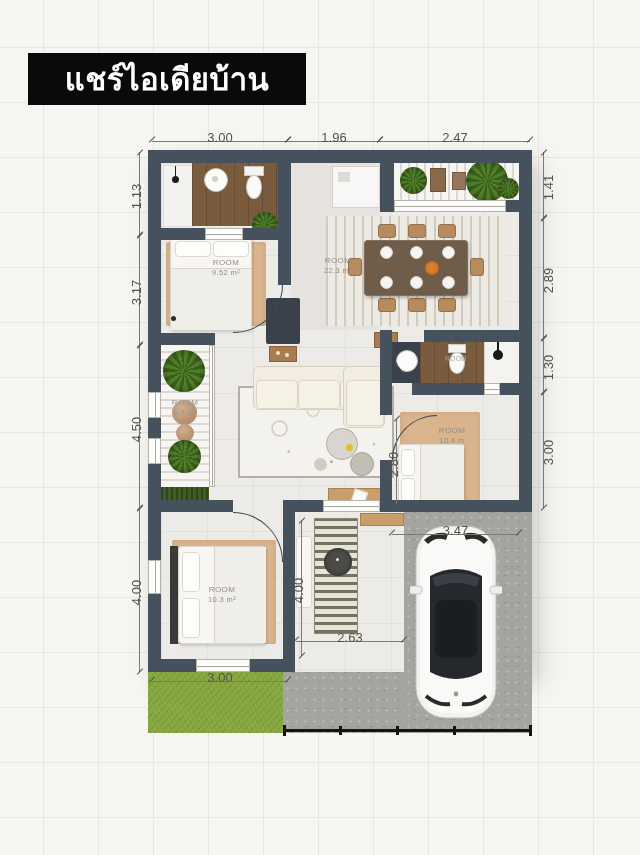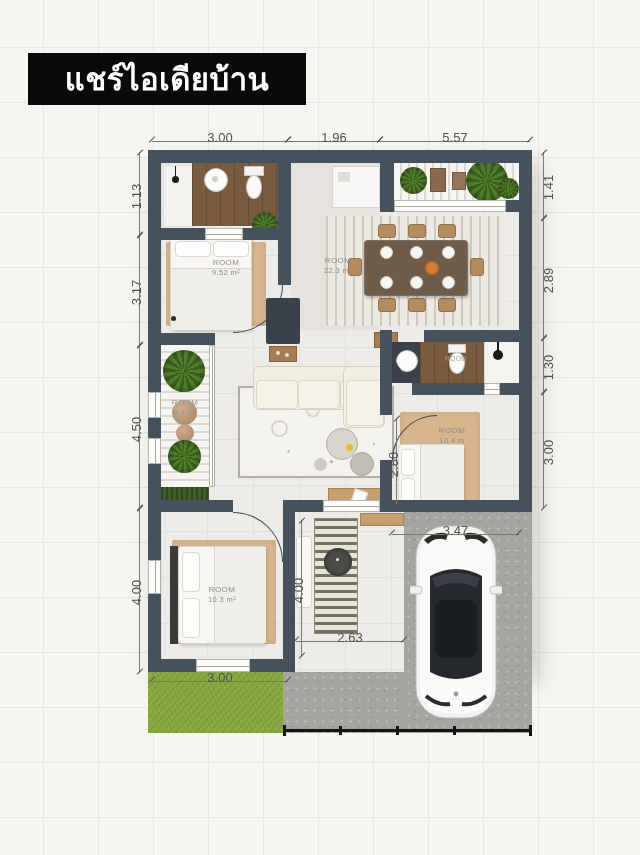--- a/index.html
+++ b/index.html
@@ -276,21 +276,21 @@
       <span class="area">10.3 m²</span>
     </div>
 
     <div class="abs dim dim-h" style="left:152px;top:141px;width:136px;">
         <span>3.00</span>
       </div>
     <div class="abs dim dim-h" style="left:288px;top:141px;width:92px;">
         <span>1.96</span>
       </div>
     <div class="abs dim dim-h" style="left:380px;top:141px;width:150px;">
-        <span>5.57</span>
+        <span>2.47</span>
       </div>
 
     <div class="abs dim dim-v" style="left:139px;top:152px;height:83px;">
         <span>1.13</span>
       </div>
     <div class="abs dim dim-v" style="left:139px;top:235px;height:110px;">
         <span>3.17</span>
       </div>
     <div class="abs dim dim-v" style="left:139px;top:345px;height:163px;">
         <span>4.50</span>

